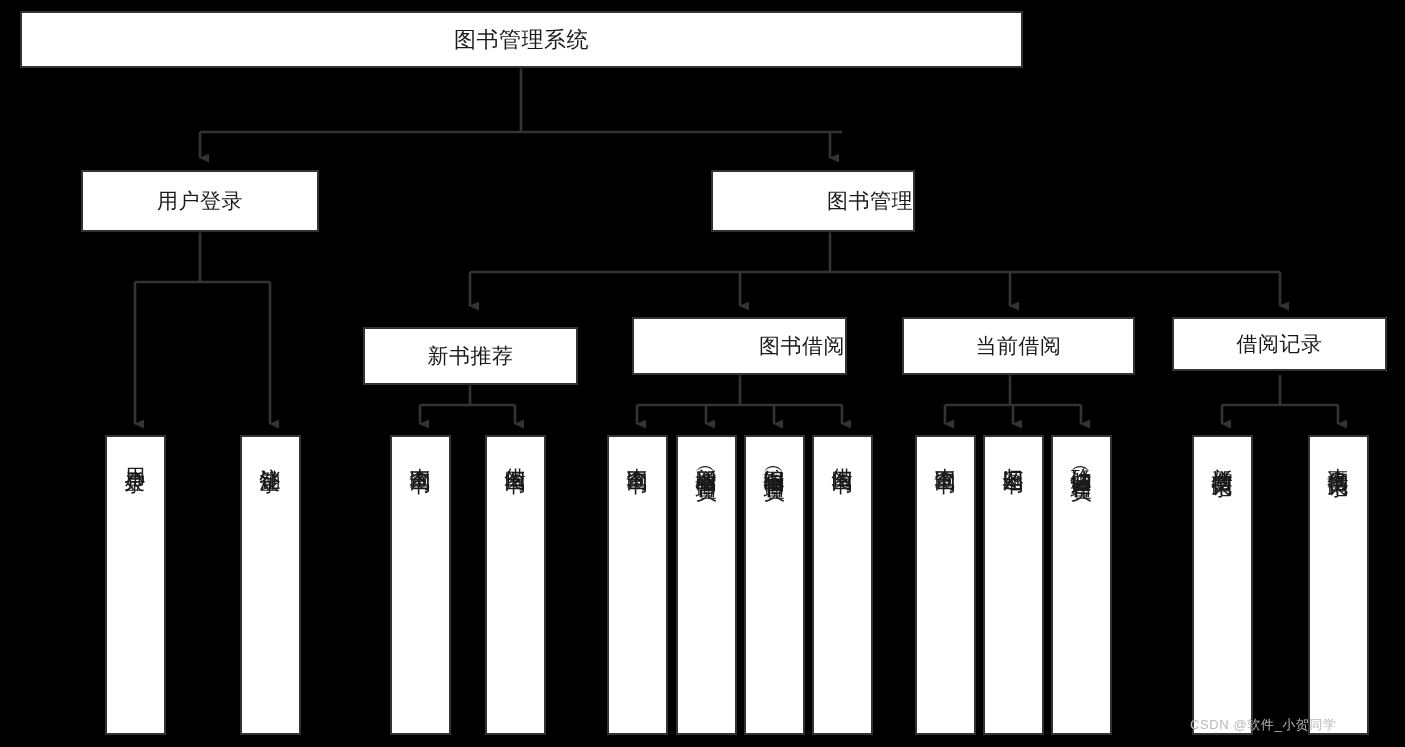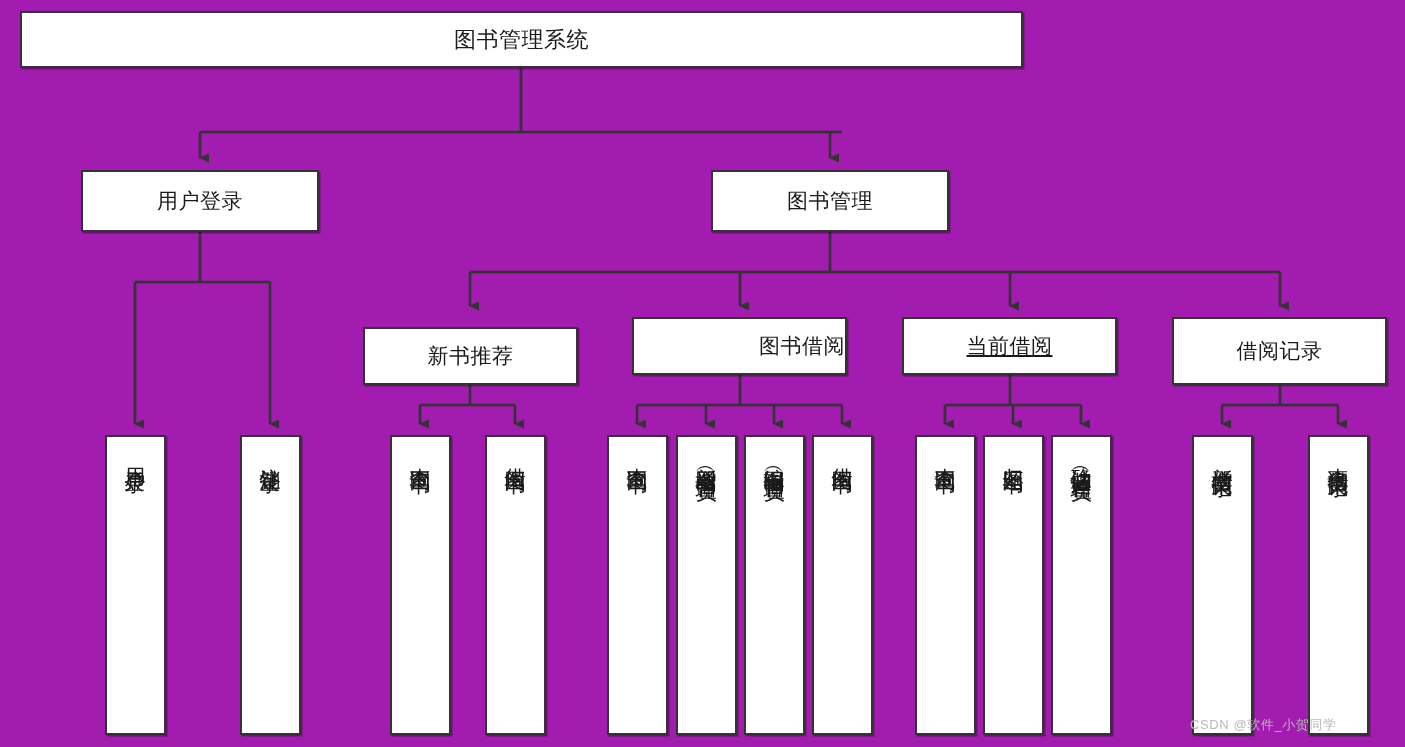--- a/index.html
+++ b/index.html
@@ -7,21 +7,21 @@
     padding: 0;
     background: #ffffff;
   }
   body {
     font-family: "Liberation Sans", "DejaVu Sans", sans-serif;
   }
   #canvas {
     position: relative;
     width: 1405px;
     height: 747px;
-    background: #a21caf;
+    background: #000000;
     overflow: hidden;
   }
   svg.edges {
     position: absolute;
     left: 0;
     top: 0;
     width: 1405px;
     height: 747px;
     pointer-events: none;
   }
@@ -126,34 +126,34 @@
     </g>
   </svg>
 
   <div class="node root horizontal" style="left:20px; top:11px; width:1003px; height:57px;">
     <span class="lbl">图书管理系统</span>
   </div>
 
   <div class="node horizontal" style="left:81px; top:170px; width:238px; height:62px;">
     <span class="lbl">用户登录</span>
   </div>
-  <div class="node horizontal" style="left:711px; top:170px; width:238px; height:62px;">
+  <div class="node horizontal" style="left:711px; top:170px; width:204px; height:62px;justify-content:flex-end;">
     <span class="lbl">图书管理</span>
   </div>
 
   <div class="node horizontal" style="left:363px; top:327px; width:215px; height:58px;">
     <span class="lbl">新书推荐</span>
   </div>
   <div class="node horizontal" style="left:632px; top:317px; width:215px; height:58px;justify-content:flex-end;">
     <span class="lbl">图书借阅</span>
   </div>
-  <div class="node horizontal" style="left:902px; top:317px; width:215px; height:58px;text-decoration:underline;">
+  <div class="node horizontal" style="left:902px; top:317px; width:233px; height:58px;">
     <span class="lbl">当前借阅</span>
   </div>
-  <div class="node horizontal" style="left:1172px; top:317px; width:215px; height:68px;align-items:center;">
+  <div class="node horizontal" style="left:1172px; top:317px; width:215px; height:54px;align-items:center;">
     <span class="lbl">借阅记录</span>
   </div>
 
   <div class="node vertical" style="left:105px; top:435px; width:61px; height:300px;">
     <span class="lbl">用户登录</span>
   </div>
   <div class="node vertical" style="left:240px; top:435px; width:61px; height:300px;">
     <span class="lbl">注销登录</span>
   </div>
 

